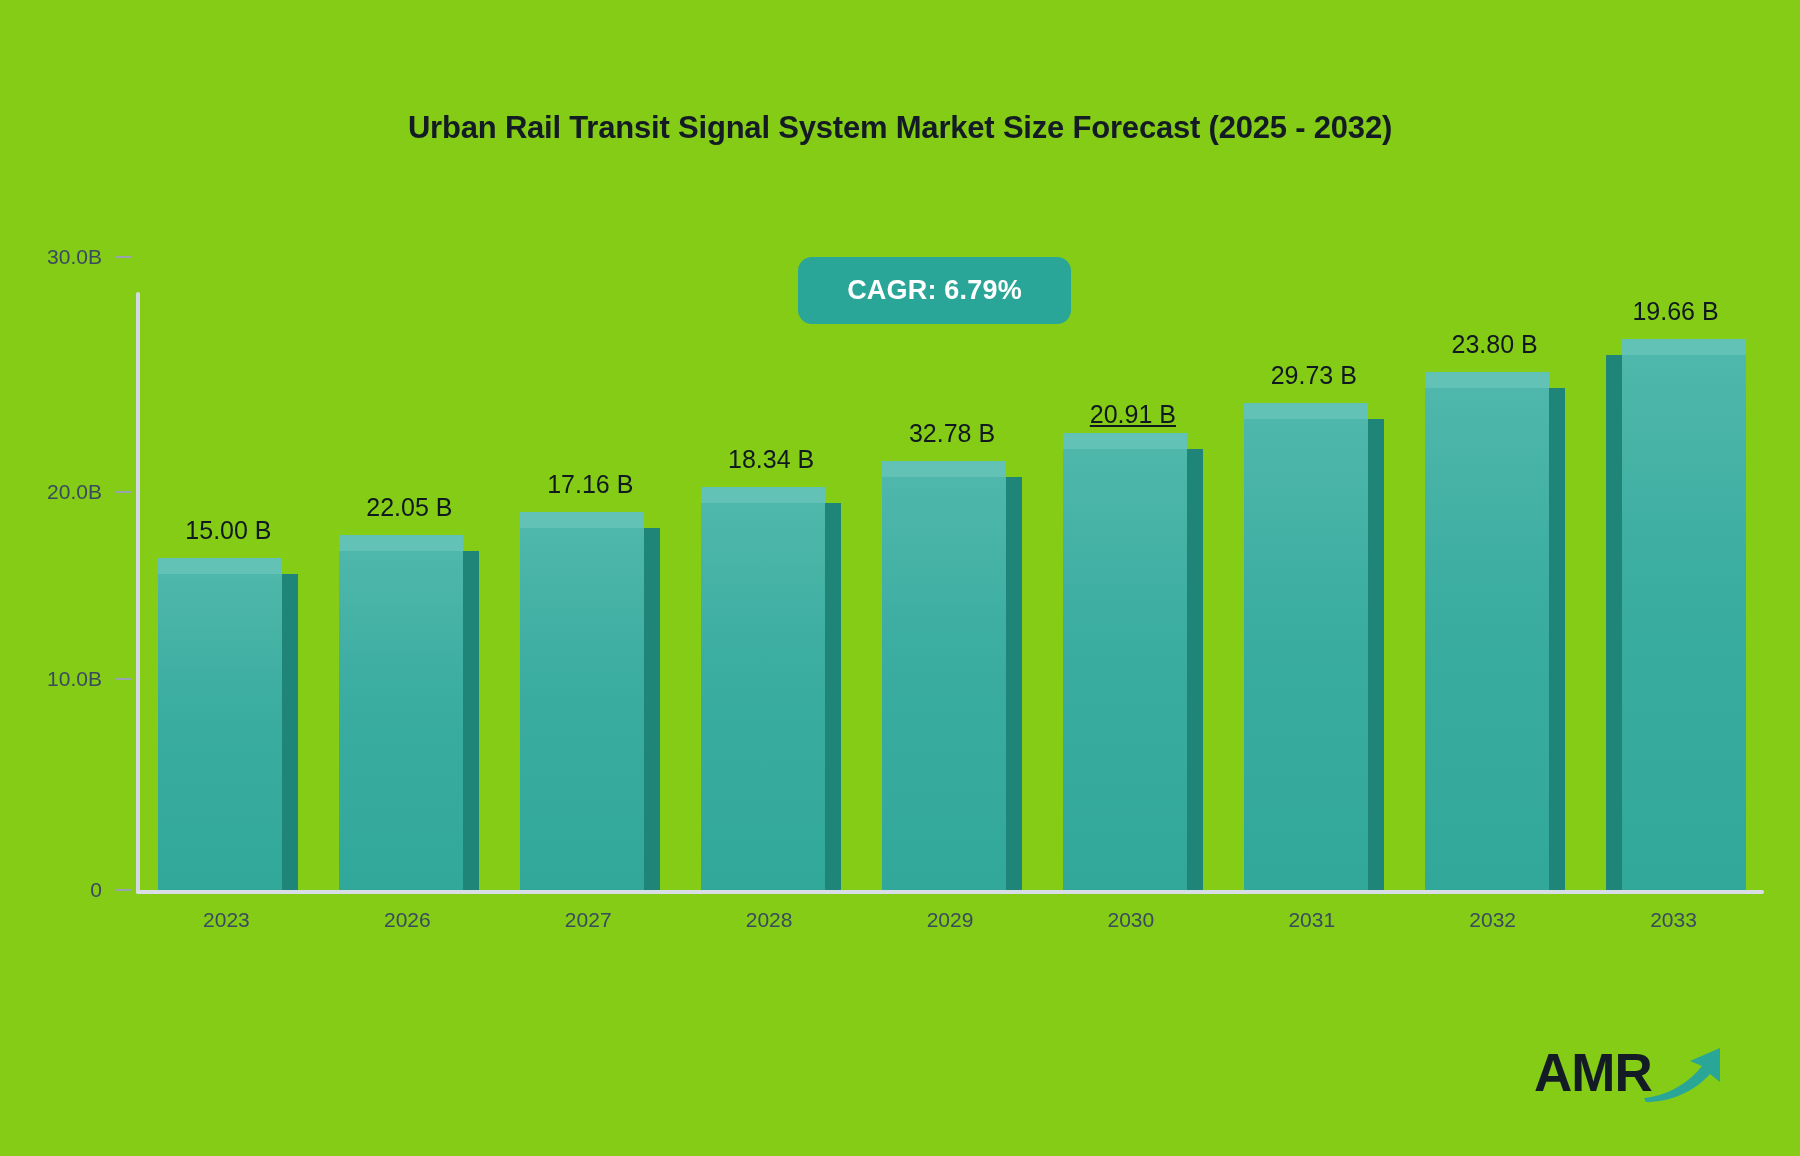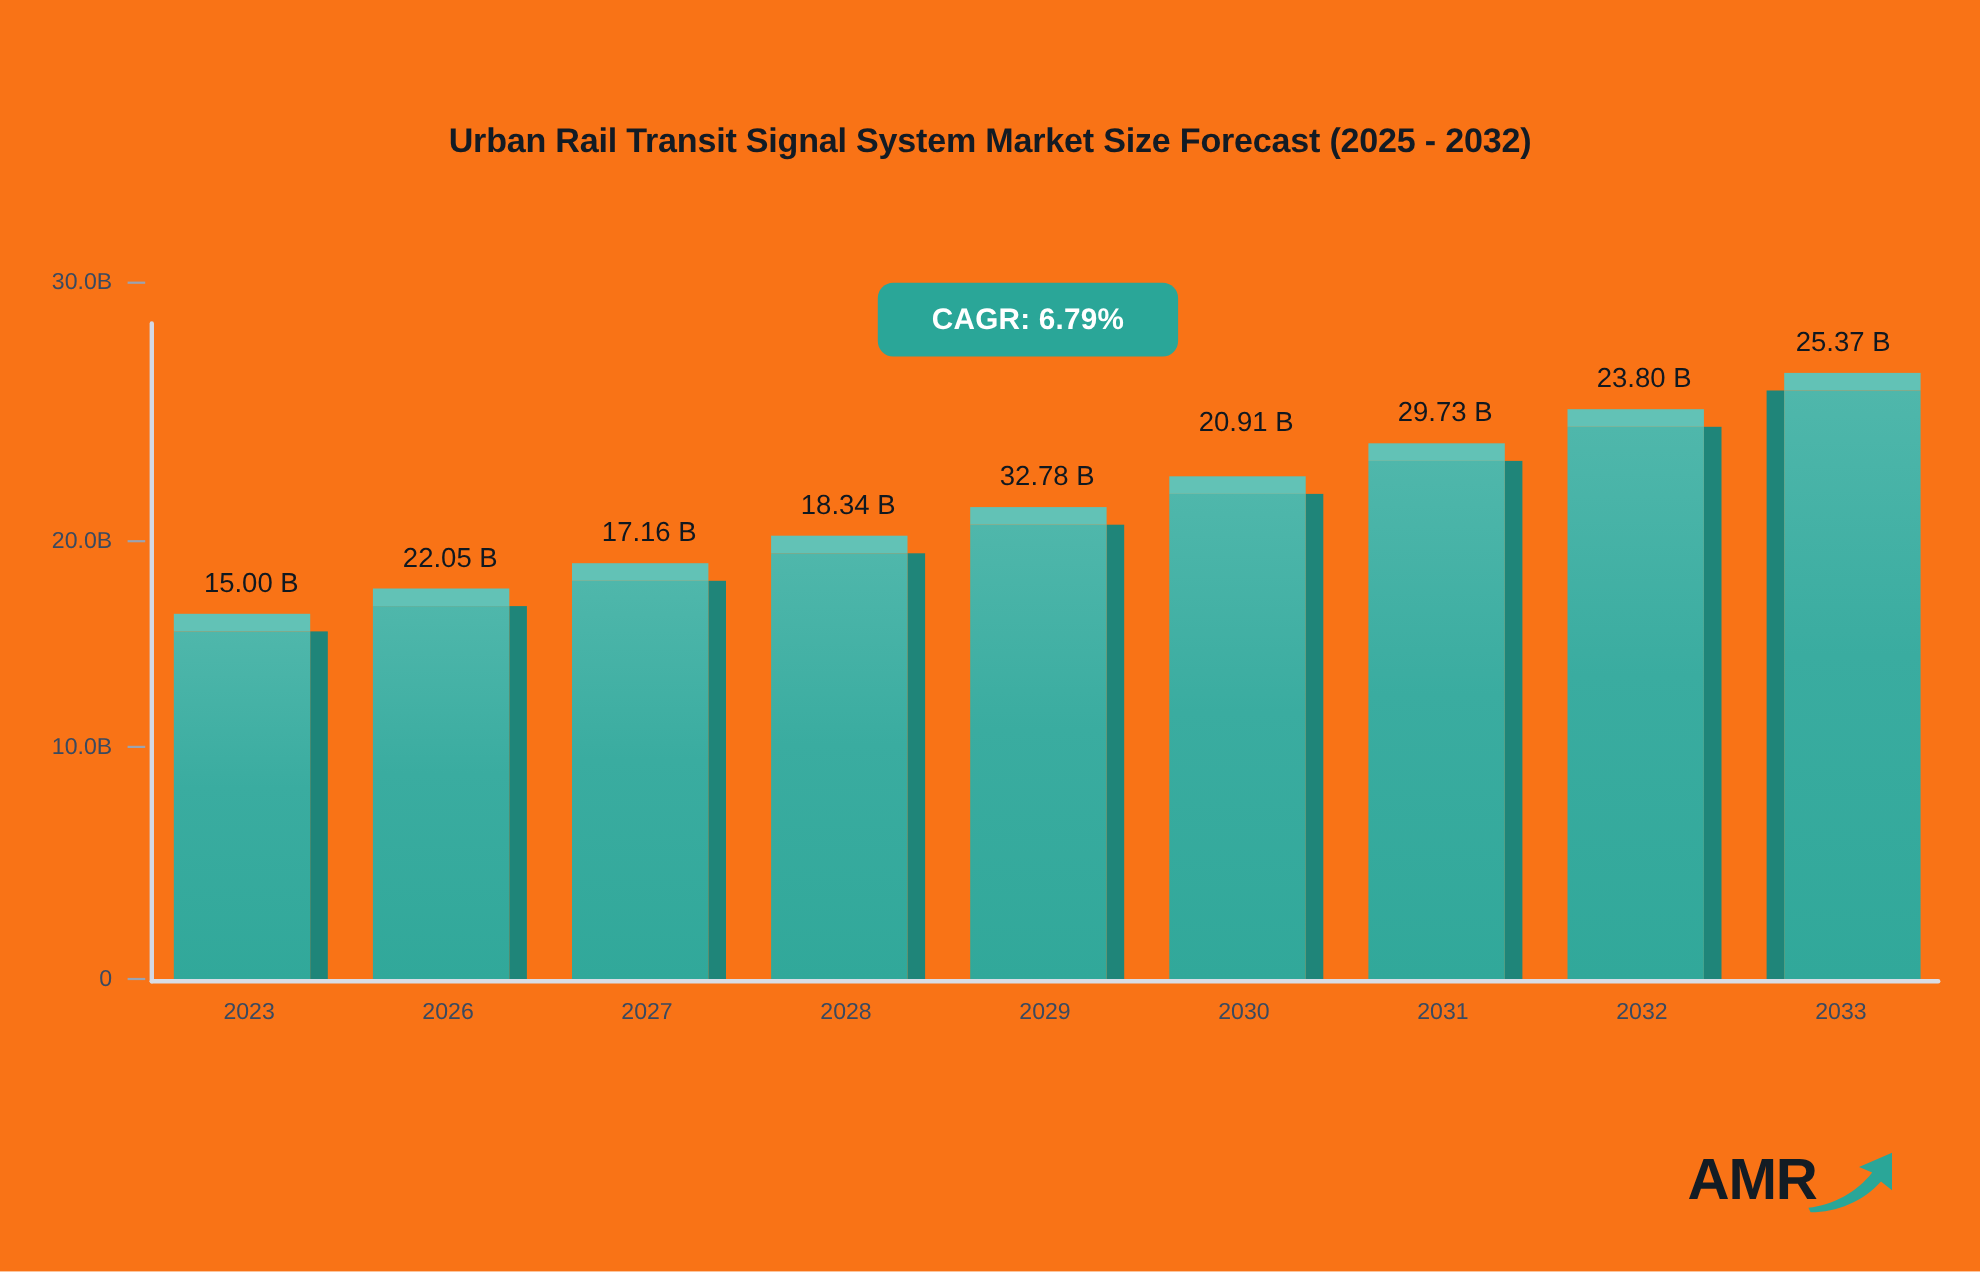--- a/index.html
+++ b/index.html
@@ -7,21 +7,21 @@
     width: 1800px;
     height: 1156px;
     background: #ffffff;
     font-family: "Liberation Sans", sans-serif;
     overflow: hidden;
   }
   #root {
     position: relative;
     width: 1800px;
     height: 1156px;
-    background: #f97316;
+    background: #84cc16;
   }
 
   
   .title {
     position: absolute;
     top: 110px;
     left: 0;
     width: 1800px;
     text-align: center;
     font-size: 31px;
@@ -243,42 +243,42 @@
           <div class="bar-front" style="width: 124px; height: 413.138px; left: 0px;"></div>
           <div class="bar-top" style="width: 124px; height: 16px; bottom: 413.138px; left: 0px;"></div>
         </div>
         <div class="bar-label" style="width: 140px; left: 746px; top: 418.862px;">32.78 B</div>
         <div class="x-label" style="left: 723.556px; width: 180.889px;">2029</div>
         <div class="bar-3d" style="left: 926.889px; width: 140px; height: 457.201px;">
           <div class="bar-side" style="width: 16px; height: 441.201px; left: 124px;"></div>
           <div class="bar-front" style="width: 124px; height: 441.201px; left: 0px;"></div>
           <div class="bar-top" style="width: 124px; height: 16px; bottom: 441.201px; left: 0px;"></div>
         </div>
-        <div class="bar-label" style="width: 140px; left: 926.889px; top: 370px;">20.91 B</div>
+        <div class="bar-label" style="width: 140px; left: 926.889px; top: 400px; text-decoration: underline;">20.91 B</div>
         <div class="x-label" style="left: 904.444px; width: 180.889px;">2030</div>
         <div class="bar-3d" style="left: 1107.78px; width: 140px; height: 486.741px;">
           <div class="bar-side" style="width: 16px; height: 470.741px; left: 124px;"></div>
           <div class="bar-front" style="width: 124px; height: 470.741px; left: 0px;"></div>
           <div class="bar-top" style="width: 124px; height: 16px; bottom: 470.741px; left: 0px;"></div>
         </div>
         <div class="bar-label" style="width: 140px; left: 1107.78px; top: 361.259px;">29.73 B</div>
         <div class="x-label" style="left: 1085.33px; width: 180.889px;">2031</div>
         <div class="bar-3d" style="left: 1288.67px; width: 140px; height: 518.18px;">
           <div class="bar-side" style="width: 16px; height: 502.18px; left: 124px;"></div>
           <div class="bar-front" style="width: 124px; height: 502.18px; left: 0px;"></div>
           <div class="bar-top" style="width: 124px; height: 16px; bottom: 502.18px; left: 0px;"></div>
         </div>
         <div class="bar-label" style="width: 140px; left: 1288.67px; top: 329.82px;">23.80 B</div>
         <div class="x-label" style="left: 1266.22px; width: 180.889px;">2032</div>
         <div class="bar-3d" style="left: 1469.56px; width: 140px; height: 551.307px;">
           <div class="bar-side" style="width: 16px; height: 535.307px; left: 0px;"></div>
           <div class="bar-front" style="width: 124px; height: 535.307px; left: 16px;"></div>
           <div class="bar-top" style="width: 124px; height: 16px; bottom: 535.307px; left: 16px;"></div>
         </div>
-        <div class="bar-label" style="width: 140px; left: 1469.56px; top: 296.693px;">25.37 B</div>
+        <div class="bar-label" style="width: 140px; left: 1469.56px; top: 296.693px;">19.66 B</div>
         <div class="x-label" style="left: 1447.11px; width: 180.889px;">2033</div>
       </div>
   </div>
 
   <div class="logo">
     <span class="logo-text">AMR</span>
     <span class="logo-arrow">
       <svg width="86" height="62" viewBox="0 0 86 62">
         <path d="M4 56 C26 54 48 42 62 24 L50 19 L80 6 L80 40 L70 32 C54 50 30 60 6 60 Z" fill="#2aa698"></path>
       </svg>

